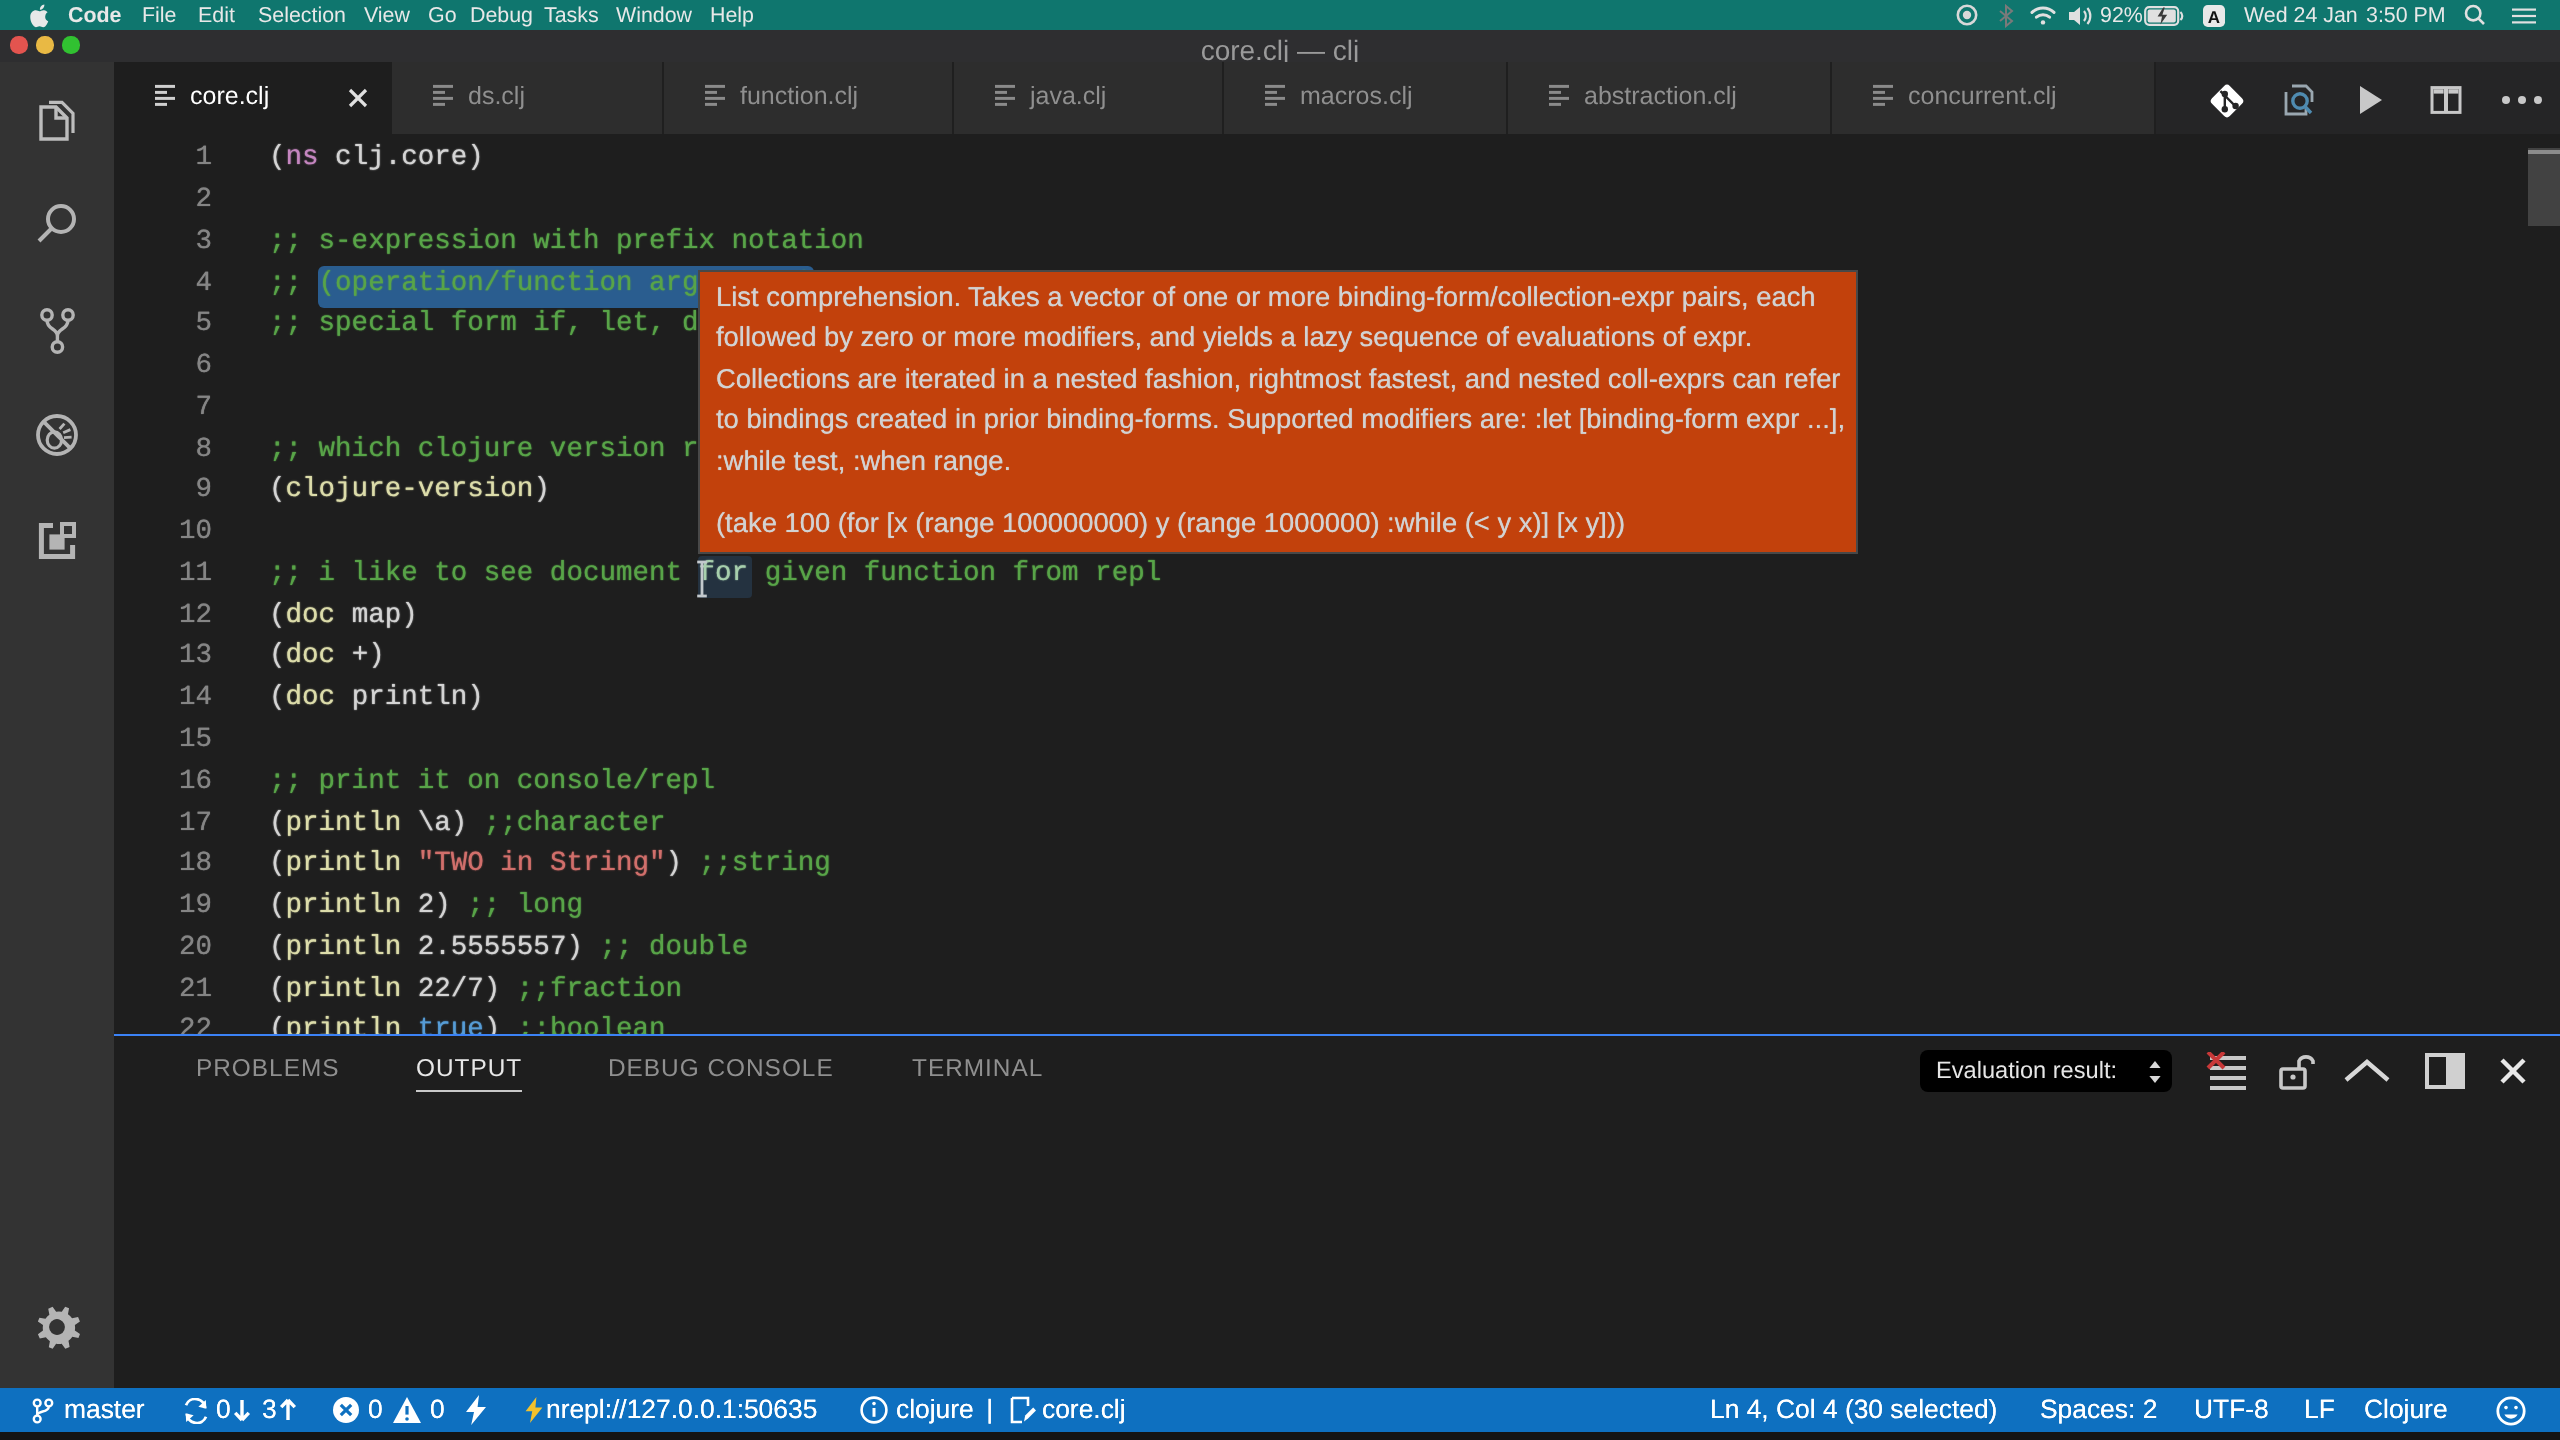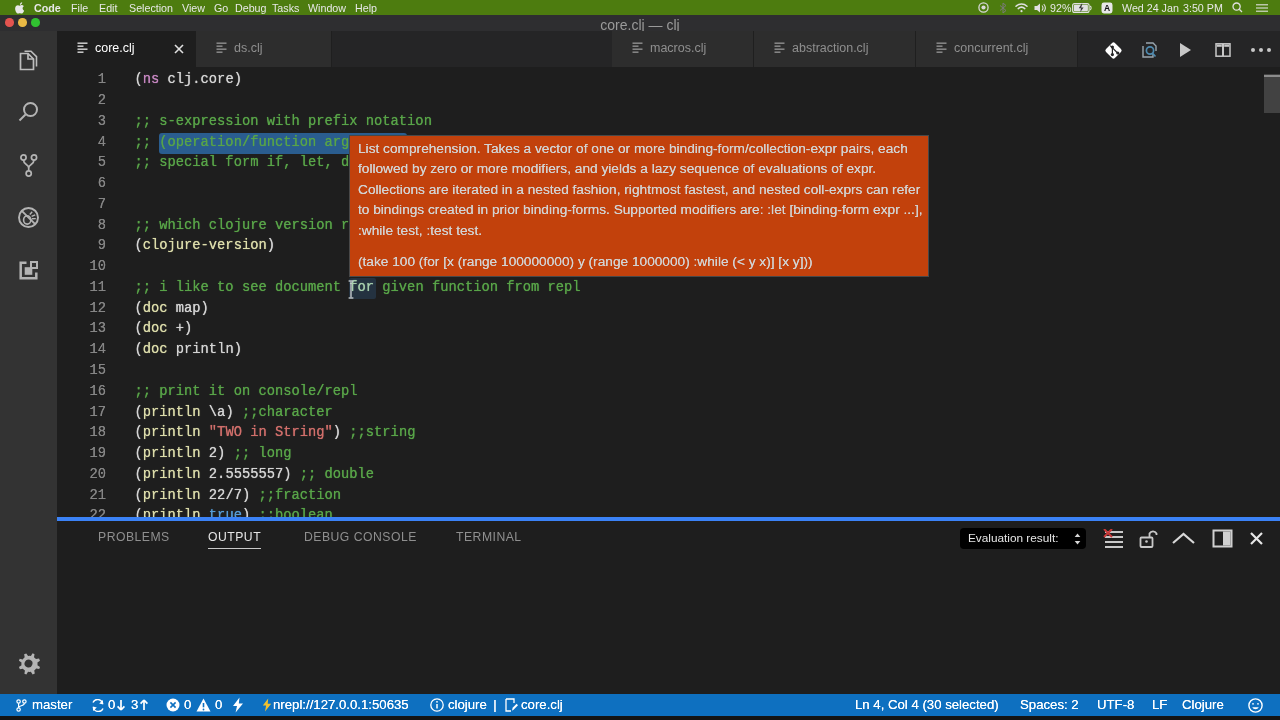--- a/index.html
+++ b/index.html
@@ -1,21 +1,21 @@
 <!DOCTYPE html>
 <html><head>
 <meta charset="utf-8">
 <style>
   * { margin:0; padding:0; box-sizing:border-box; }
   html,body { width:1280px; height:720px; overflow:hidden; background:#141414; }
   body { font-family:"Liberation Sans", sans-serif; position:relative; }
   .abs { position:absolute; }
 
   
-  #menubar { left:0; top:0; width:1280px; height:15px; background:#4d7c0f; color:#e8e8e8;
+  #menubar { left:0; top:0; width:1280px; height:15px; background:#0f766e; color:#e8e8e8;
              font-size:10.7px; }
   #menubar .mi { position:absolute; top:1.5px; }
   
   #titlebar { left:0; top:15px; width:1280px; height:16px; background:#2e2e30; }
   .tl { position:absolute; top:18px; width:8.5px; height:8.5px; border-radius:50%; }
   #titletext { position:absolute; top:16.5px; left:0; width:1280px; text-align:center;
                color:#9a9a9a; font-size:14px; }
 
   
   #actbar { left:0; top:31px; width:57px; height:663px; background:#333333; }
@@ -47,21 +47,21 @@
   
   #sbthumb { left:1207px; top:7px; width:16px; height:39px; background:#424242; }
   #sbmark  { left:1207px; top:7.5px; width:16px; height:2px; background:#8c8c8c; }
 
   
   #tooltip { left:349px; top:135px; width:580px; height:142px; background:#c2410c;
              border:1px solid #484848; color:#d2d2d2; font-size:13.7px; }
   #tooltip .tline { position:absolute; left:8px; white-space:pre; text-shadow:0 0 0.4px currentColor; }
 
   
-  #panel { left:57px; top:517px; width:1223px; height:177px; background:#1e1e1e; border-top:4px solid #3b82f6; }
+  #panel { left:57px; top:517px; width:1223px; height:177px; background:#1e1e1e; border-top:1px solid #3b82f6; }
   .ptab { position:absolute; top:8.5px; font-size:12.2px; letter-spacing:0.5px; color:#8f8f8f; }
   .ptab.on { color:#e7e7e7; border-bottom:1px solid #c9c9c9; padding-bottom:4px; }
 
   #evalsel { position:absolute; left:903px; top:7px; width:126px; height:21px; background:#000000;
              border-radius:4px; color:#e6e6e6; font-size:11.8px; line-height:21px; padding-left:8px; }
 
   
   #statusbar { left:0; top:694px; width:1280px; height:22px; background:#0e70c0; color:#ffffff;
                font-size:13.2px; line-height:22px; text-shadow:0 0 0.3px #fff; }
   #statusbar .si { position:absolute; top:0; white-space:pre; }
@@ -203,20 +203,42 @@
   <div class="tab" style="left:139px; width:136px;">
     <svg class="fico" viewBox="0 0 12 12">
         <g stroke="#8a8a8a" stroke-width="1.5">
           <line x1="0.5" y1="1.2" x2="10.5" y2="1.2"></line>
           <line x1="0.5" y1="4.2" x2="6.5" y2="4.2"></line>
           <line x1="0.5" y1="7.2" x2="10.5" y2="7.2"></line>
           <line x1="0.5" y1="10.2" x2="6.5" y2="10.2"></line>
         </g>
       </svg>
     <span class="lbl">ds.clj</span>
+  </div>
+  <div class="tab" style="left:275px; width:145px;">
+    <svg class="fico" viewBox="0 0 12 12">
+        <g stroke="#8a8a8a" stroke-width="1.5">
+          <line x1="0.5" y1="1.2" x2="10.5" y2="1.2"></line>
+          <line x1="0.5" y1="4.2" x2="6.5" y2="4.2"></line>
+          <line x1="0.5" y1="7.2" x2="10.5" y2="7.2"></line>
+          <line x1="0.5" y1="10.2" x2="6.5" y2="10.2"></line>
+        </g>
+      </svg>
+    <span class="lbl">function.clj</span>
+  </div>
+  <div class="tab" style="left:420px; width:135px;">
+    <svg class="fico" viewBox="0 0 12 12">
+        <g stroke="#8a8a8a" stroke-width="1.5">
+          <line x1="0.5" y1="1.2" x2="10.5" y2="1.2"></line>
+          <line x1="0.5" y1="4.2" x2="6.5" y2="4.2"></line>
+          <line x1="0.5" y1="7.2" x2="10.5" y2="7.2"></line>
+          <line x1="0.5" y1="10.2" x2="6.5" y2="10.2"></line>
+        </g>
+      </svg>
+    <span class="lbl">java.clj</span>
   </div>
   <div class="tab" style="left:555px; width:142px;">
     <svg class="fico" viewBox="0 0 12 12">
         <g stroke="#8a8a8a" stroke-width="1.5">
           <line x1="0.5" y1="1.2" x2="10.5" y2="1.2"></line>
           <line x1="0.5" y1="4.2" x2="6.5" y2="4.2"></line>
           <line x1="0.5" y1="7.2" x2="10.5" y2="7.2"></line>
           <line x1="0.5" y1="10.2" x2="6.5" y2="10.2"></line>
         </g>
       </svg>
@@ -338,21 +360,21 @@
       <line x1="3.6" y1="18" x2="8.4" y2="18"></line>
     </g>
   </svg>
 </div>
 
 <div id="tooltip" class="abs">
   <div class="tline" style="top:5px;">List comprehension. Takes a vector of one or more binding-form/collection-expr pairs, each</div>
   <div class="tline" style="top:25.4px;">followed by zero or more modifiers, and yields a lazy sequence of evaluations of expr.</div>
   <div class="tline" style="top:45.8px;">Collections are iterated in a nested fashion, rightmost fastest, and nested coll-exprs can refer</div>
   <div class="tline" style="top:66.2px;">to bindings created in prior binding-forms. Supported modifiers are: :let [binding-form expr ...],</div>
-  <div class="tline" style="top:86.6px;">:while test, :test test.</div>
+  <div class="tline" style="top:86.6px;">:while test, :when range.</div>
   <div class="tline" style="top:117.7px;">(take 100 (for [x (range 100000000) y (range 1000000) :while (&lt; y x)] [x y]))</div>
 </div>
 
 <div id="panel" class="abs">
   <span class="ptab" style="left:41px;">PROBLEMS</span>
   <span class="ptab on" style="left:151px;">OUTPUT</span>
   <span class="ptab" style="left:247px;">DEBUG CONSOLE</span>
   <span class="ptab" style="left:399px;">TERMINAL</span>
   <div id="evalsel">Evaluation result:
     <svg style="position:absolute; right:5px; top:4.5px;" width="7" height="12" viewBox="0 0 7 12">

